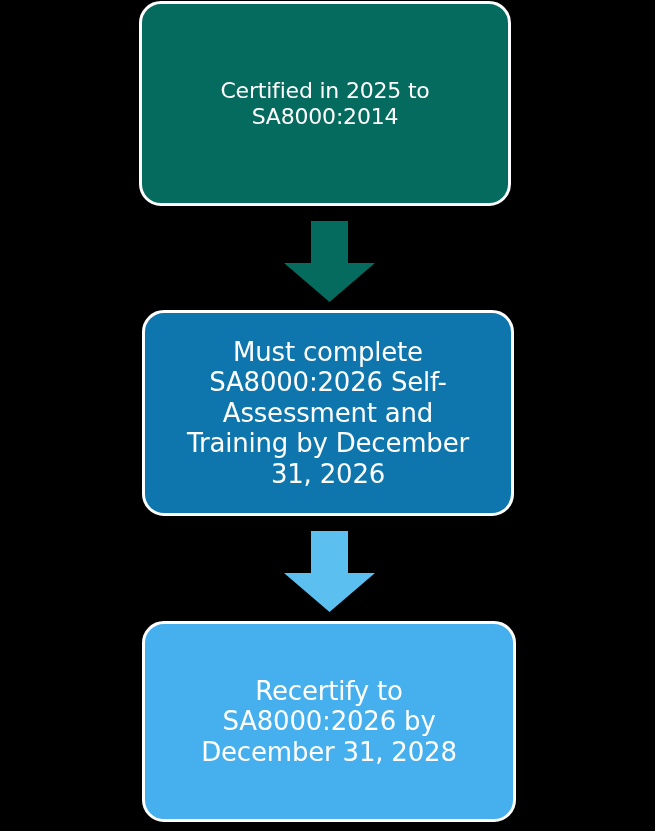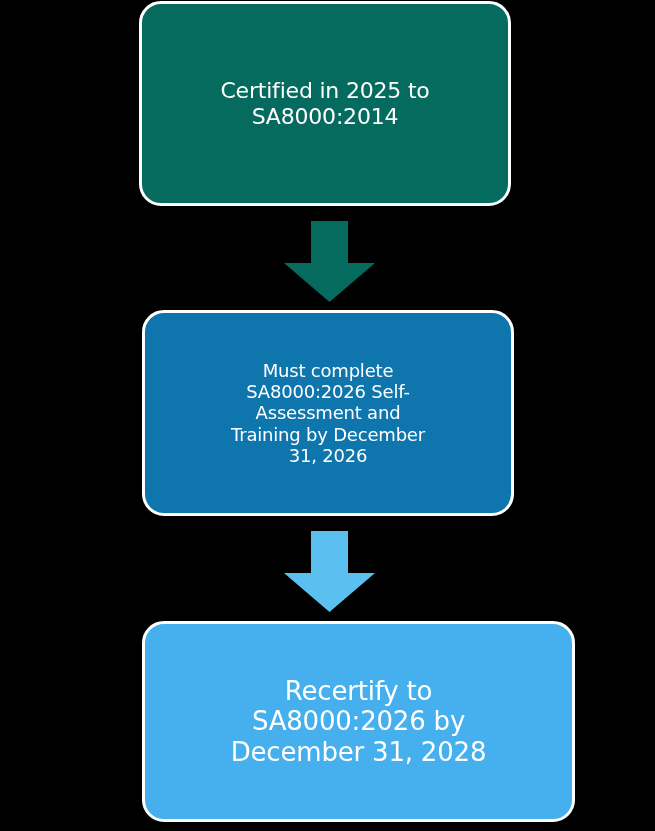--- a/index.html
+++ b/index.html
@@ -47,28 +47,28 @@
     font-size: 22px;
   }
 
   
   #node-selfassessment {
     left: 142px;
     top: 310px;
     width: 372px;
     height: 206px;
     background: #0E76AD;
-    font-size: 18px;
+    font-size: 26px;
   }
 
   
   #node-recertify {
     left: 142px;
     top: 621px;
-    width: 433px;
+    width: 374px;
     height: 201px;
     background: #45B0ED;
     font-size: 26px;
   }
 
   
   .arrow {
     position: absolute;
     width: 91px;
     height: 81px;

